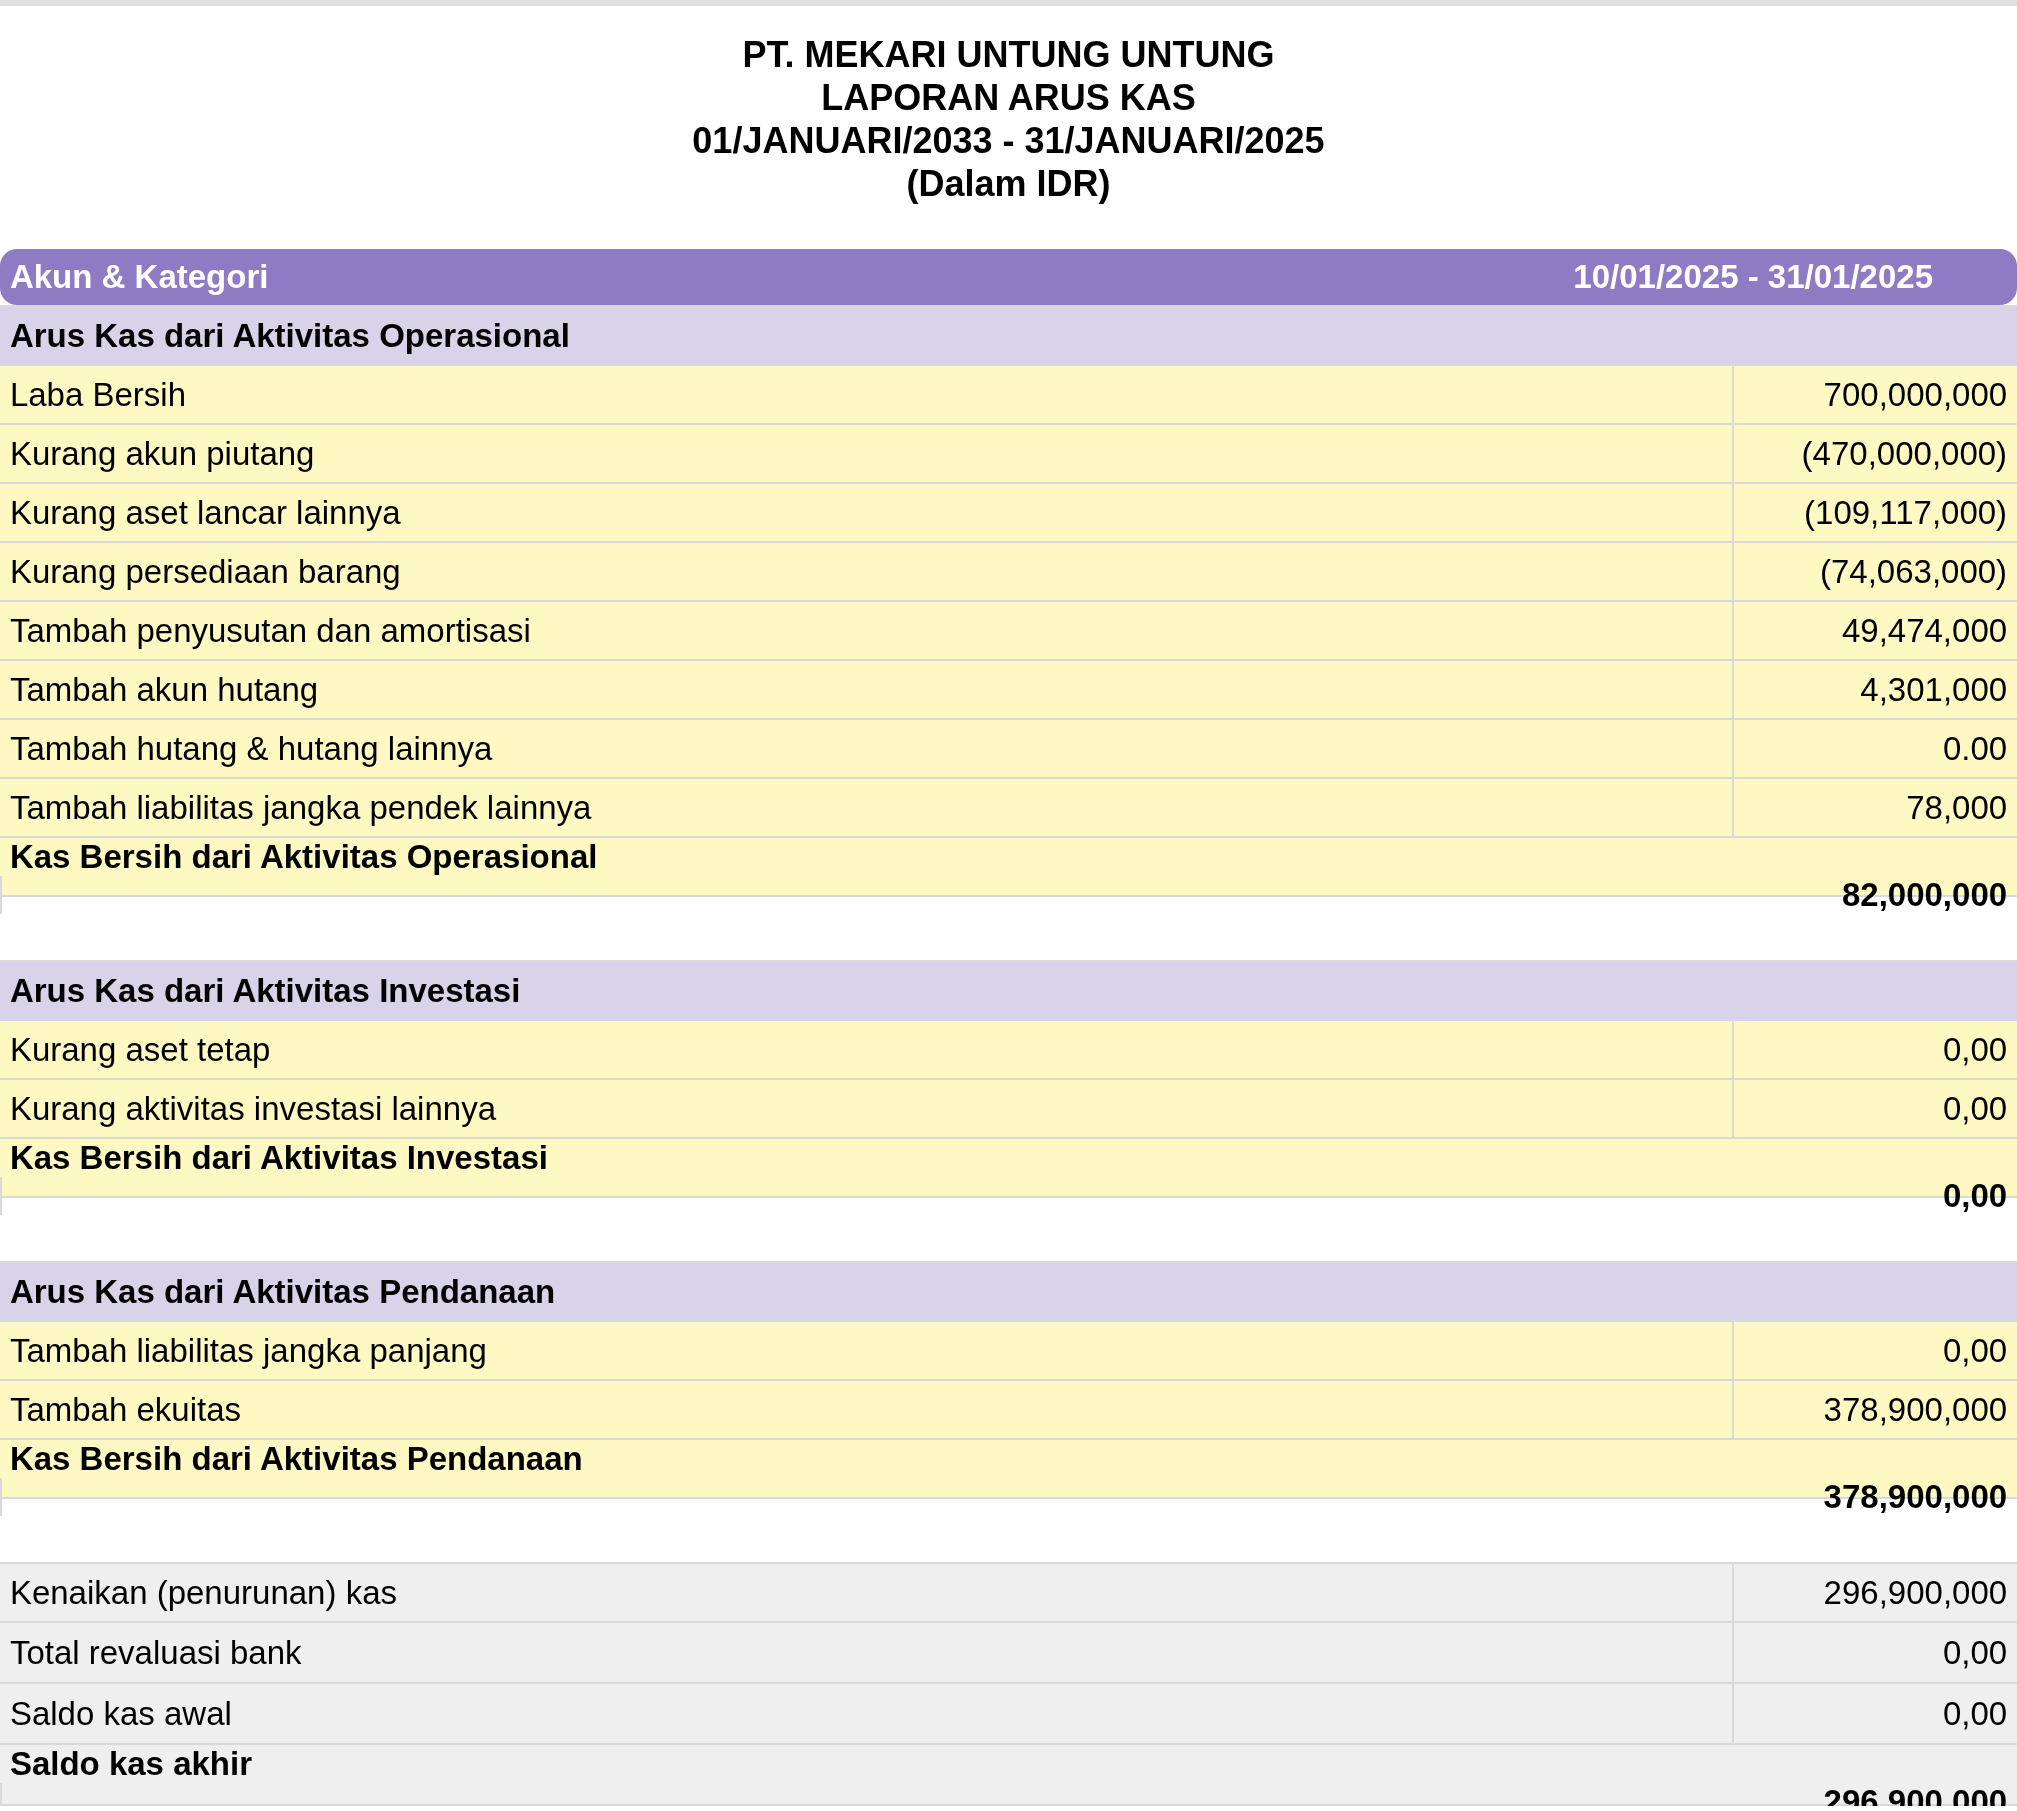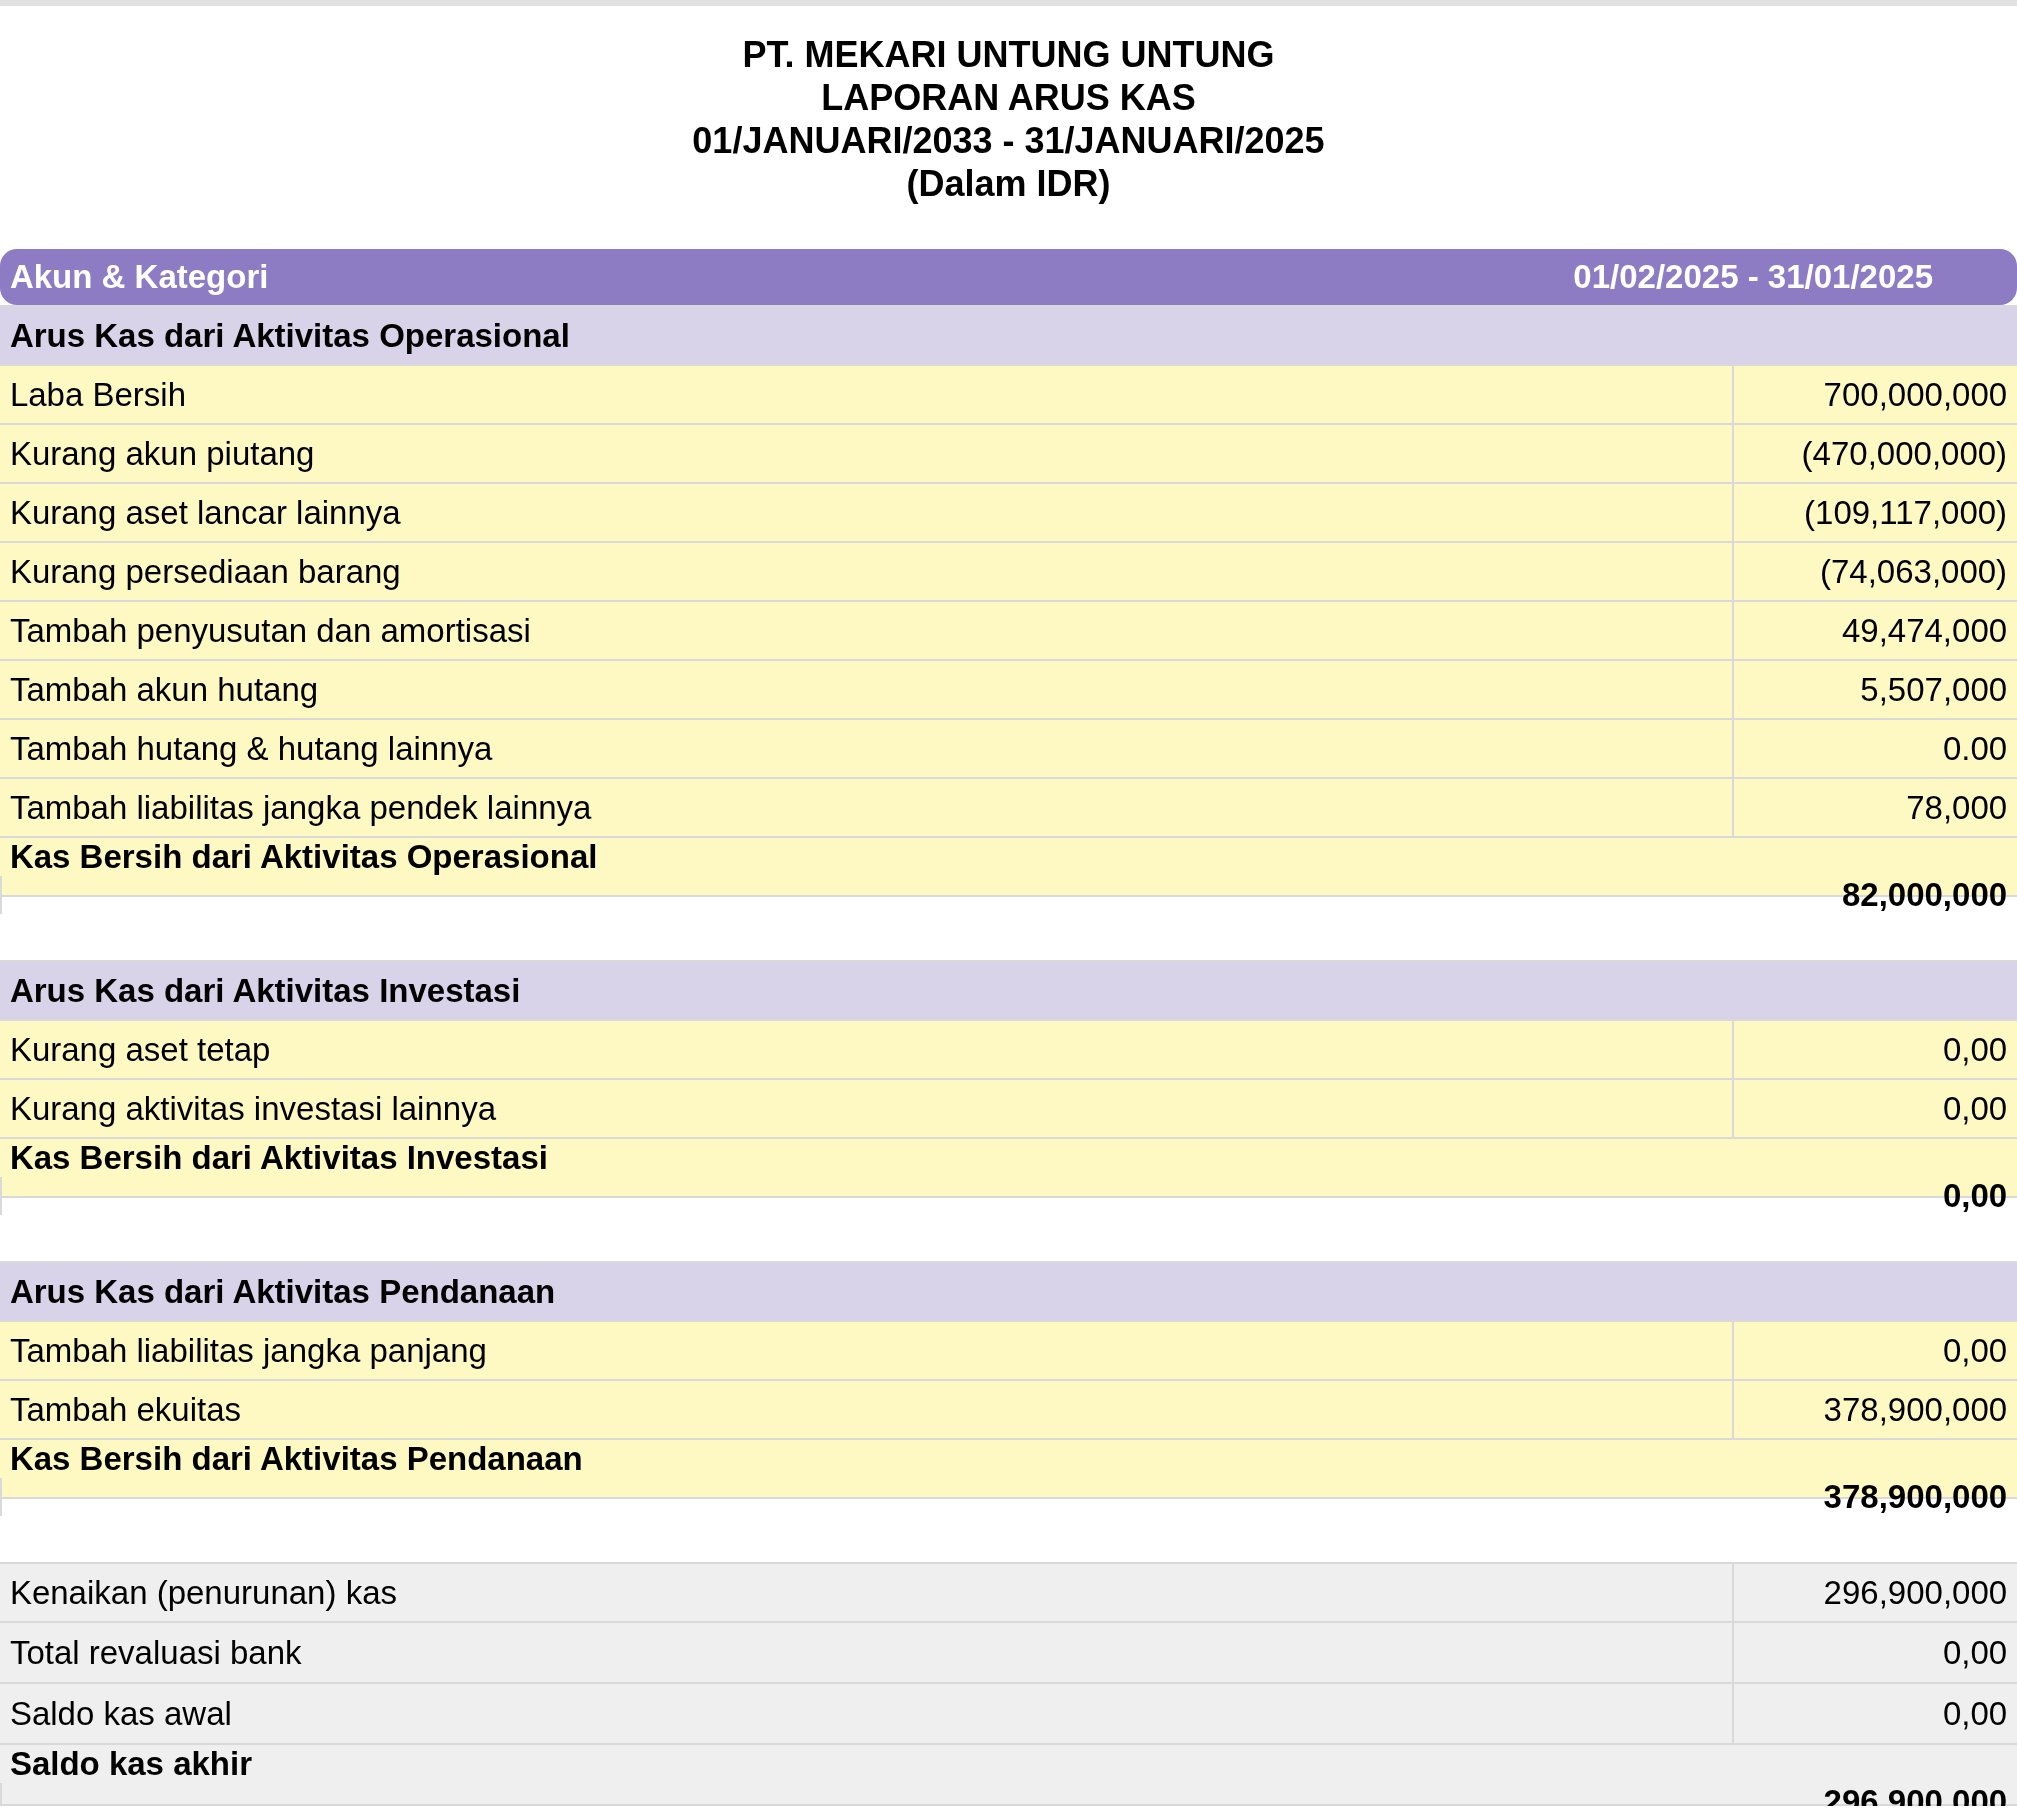--- a/index.html
+++ b/index.html
@@ -83,21 +83,21 @@
 
   <header class="title-block">
     <div>PT. MEKARI UNTUNG UNTUNG</div>
     <div>LAPORAN ARUS KAS</div>
     <div>01/JANUARI/2033 - 31/JANUARI/2025</div>
     <div>(Dalam IDR)</div>
   </header>
 
   <div class="table-header">
     <div class="th-left">Akun &amp; Kategori</div>
-    <div class="th-right">01/02/2025 - 31/01/2025</div>
+    <div class="th-right">10/01/2025 - 31/01/2025</div>
   </div>
 
   <div id="table-body">
       <div class="section-header">Arus Kas dari Aktivitas Operasional</div>
       <div class="data-row">
         <div class="row-label">Laba Bersih</div>
         <div class="row-value">700,000,000</div>
       </div>
       <div class="data-row">
         <div class="row-label">Kurang akun piutang</div>
@@ -110,21 +110,21 @@
       <div class="data-row">
         <div class="row-label">Kurang persediaan barang</div>
         <div class="row-value">(74,063,000)</div>
       </div>
       <div class="data-row">
         <div class="row-label">Tambah penyusutan dan amortisasi</div>
         <div class="row-value">49,474,000</div>
       </div>
       <div class="data-row">
         <div class="row-label">Tambah akun hutang</div>
-        <div class="row-value">5,507,000</div>
+        <div class="row-value">4,301,000</div>
       </div>
       <div class="data-row">
         <div class="row-label">Tambah hutang &amp; hutang lainnya</div>
         <div class="row-value">0.00</div>
       </div>
       <div class="data-row">
         <div class="row-label">Tambah liabilitas jangka pendek lainnya</div>
         <div class="row-value">78,000</div>
       </div>
       <div class="data-row bold">

